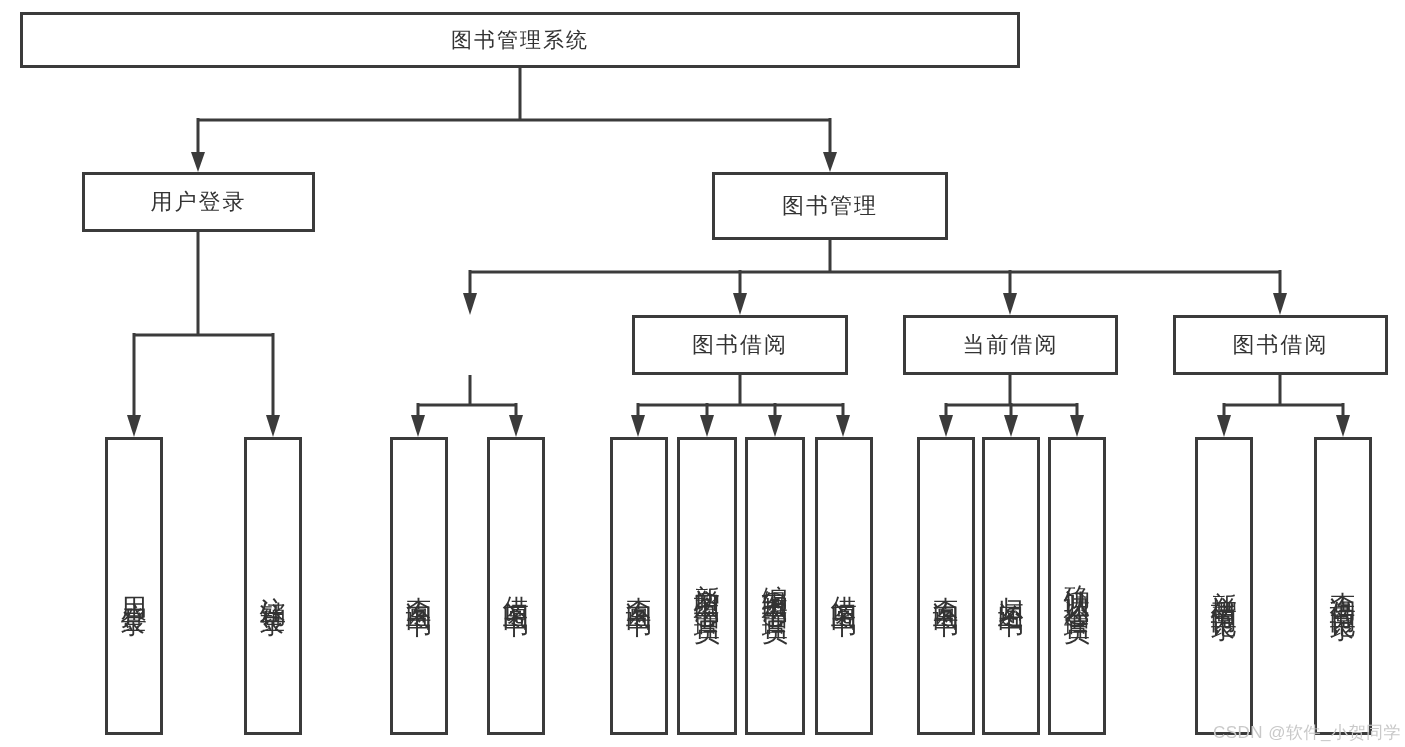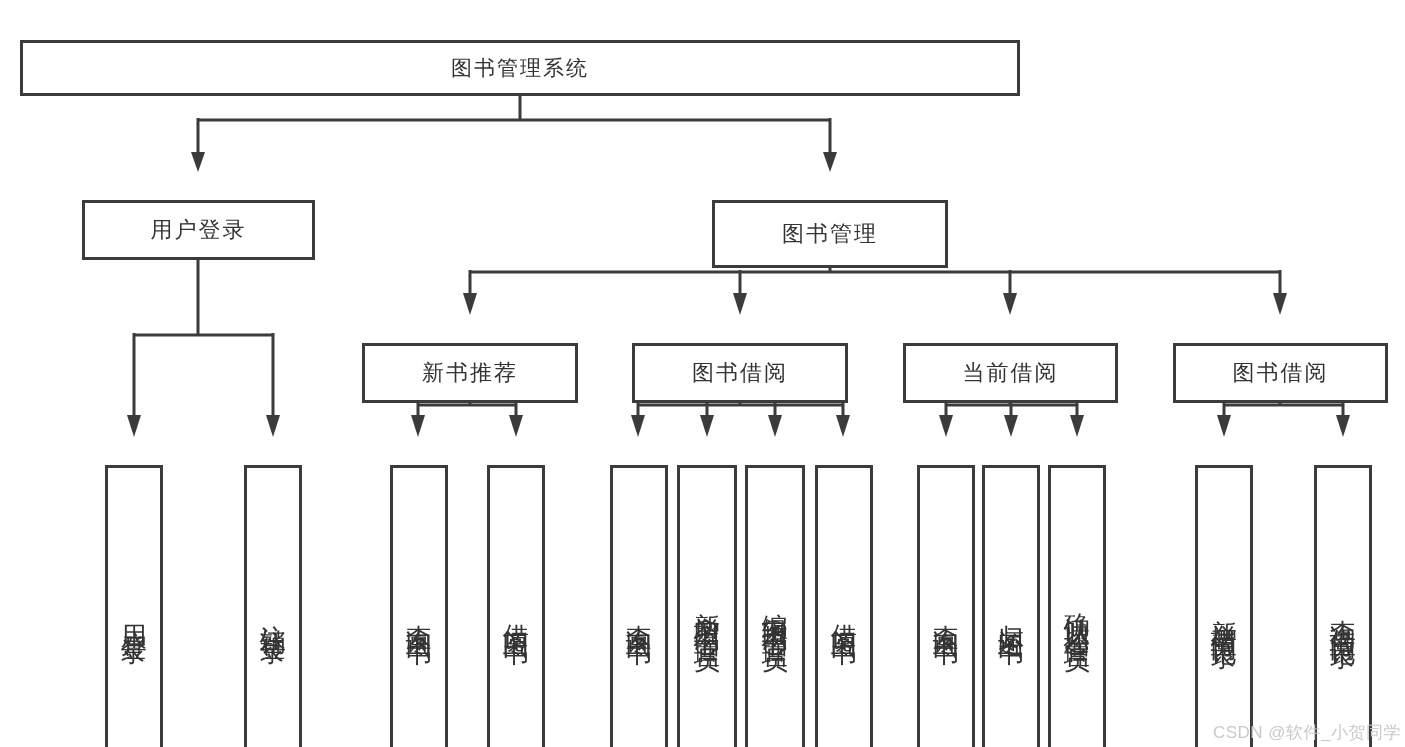--- a/index.html
+++ b/index.html
@@ -23,21 +23,20 @@
   }
   .node {
     position: absolute;
     box-sizing: border-box;
     background: #ffffff;
     border: 3px solid #3b3b3b;
     display: flex;
     align-items: center;
     justify-content: center;
     z-index: 2;
-    margin-top: 28px;
   }
   .hnode {
     font-size: 22px;
     letter-spacing: 2px;
     color: #333333;
   }
   .root-node {
     font-size: 21px;
   }
   .leaf {
@@ -119,23 +118,20 @@
     <span>图书管理系统</span>
   </div>
 
   <div class="node hnode" style="left:82px; top:172px; width:233px; height:60px;">
     <span>用户登录</span>
   </div>
   <div class="node hnode" style="left:712px; top:172px; width:236px; height:68px;">
     <span>图书管理</span>
   </div>
 
-  <div class="node hnode" style="left:362px; top:315px; width:216px; height:60px;">
-    <span>新书推荐</span>
-  </div>
   <div class="node hnode" style="left:632px; top:315px; width:216px; height:60px;text-align:center;">
     <span>图书借阅</span>
   </div>
   <div class="node hnode" style="left:903px; top:315px; width:215px; height:60px;">
     <span>当前借阅</span>
   </div>
   <div class="node hnode" style="left:1173px; top:315px; width:215px; height:60px;">
     <span>图书借阅</span>
   </div>
 

